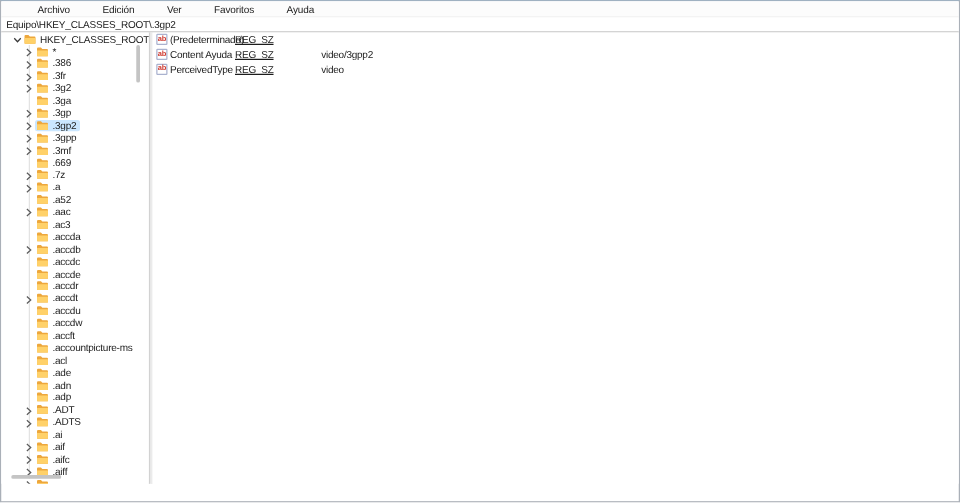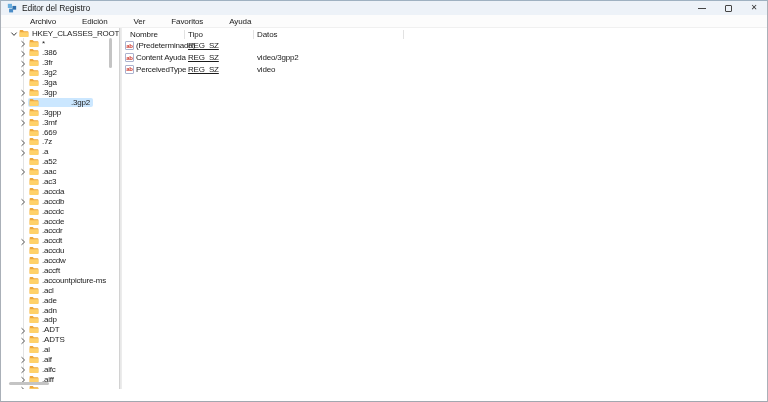--- a/index.html
+++ b/index.html
@@ -36,21 +36,21 @@
   .list-panel { position:relative; flex:1; background:#fff; overflow:hidden; }
 
   
   .tree-guide { position:absolute; left:22px; top:10px; height:347px; width:0;
                 border-left:1px solid #e3e3e3; pointer-events:none; }
   .t-row { position:relative; height:9.9px; display:flex; align-items:flex-end;
            padding-left:19px; font-size:8px; letter-spacing:-0.2px; color:#1c1c1c; white-space:nowrap; }
   .t-row.root { padding-left:9px; }
   .chev { width:8px; flex:none; display:flex; align-items:center; }
   .hl { display:flex; align-items:center; height:9.5px; padding:0 3px 0 1px; border-radius:2px; }
-  .hl.selected { background:#cbe7ff;gap:29px; }
+  .hl.selected { background:#cbe7ff; }
   .folder { width:10px; height:9px; flex:none; margin-right:3px; display:flex; }
   .t-label { line-height:9px; }
   .v-thumb { position:absolute; left:108px; top:10px; width:3px; height:30px; background:#c4c4c4; border-radius:2px; }
   .h-thumb { position:absolute; left:8px; bottom:4px; width:40px; height:3px; background:#c4c4c4; border-radius:2px; }
 
   
   .list-header { position:relative; height:12px; display:flex; align-items:center;
                  font-size:8px; letter-spacing:-0.1px; color:#1b1b1b; }
   .hdr-name { width:66px; padding-left:8px; }
   .hdr-type { width:69px; }
@@ -63,50 +63,32 @@
   .l-data { flex:1; }
   .ab-icon { width:9px; height:9px; flex:none; background:#fff; border:1px solid #aab2cf; border-radius:1px;
              color:#cf3a30; font-size:6px; font-weight:bold; line-height:1;
              display:flex; align-items:center; justify-content:center; }
 </style>
 </head>
 <body>
 
 <div class="window">
 
-  <div class="titlebar">
-    <span class="reg-icon">
-      <svg width="10" height="10" viewBox="0 0 12 12">
-        <rect x="1" y="1" width="5" height="5" fill="#6aaede"></rect>
-        <rect x="6.5" y="3.5" width="4.5" height="4.5" fill="#2f6fad"></rect>
-        <rect x="2.5" y="6.8" width="4.8" height="4.5" fill="#4a8cc7"></rect>
-      </svg>
-    </span>
-    <span class="title-text">Editor del Registro</span>
-    <div class="controls">
-      <div class="ctrl-btn">
-          <span class="glyph-min"></span>
-        </div>
-      <div class="ctrl-btn">
-          <span class="glyph-max"></span>
-        </div>
-      <div class="ctrl-btn">
-          <span class="glyph-close">✕</span>
-        </div>
-    </div>
-  </div>
 
   <div class="menubar">
       <span class="menu-item">Archivo</span>
       <span class="menu-item">Edición</span>
       <span class="menu-item">Ver</span>
       <span class="menu-item">Favoritos</span>
       <span class="menu-item">Ayuda</span>
     </div>
 
+  <div class="addressbar">
+    <span class="address-text">Equipo\HKEY_CLASSES_ROOT\.3gp2</span>
+  </div>
 
   <div class="content">
     <div class="tree-panel">
       <div class="tree-guide"></div>
       <div id="tree-rows">
           <div class="t-row root">
             <span class="chev">
               <svg width="8" height="8" viewBox="0 0 8 8">
                 <path d="M1.4 2.6 L4 5.4 L6.6 2.6" fill="none" stroke="#3a3a3a" stroke-width="1"></path>
               </svg>
@@ -627,28 +609,20 @@
                 </svg>
               </span>
             </span>
           </div>
         </div>
       <div class="v-thumb"></div>
       <div class="h-thumb"></div>
     </div>
     <div class="splitter"></div>
     <div class="list-panel">
-      <div class="list-header">
-        <span class="hdr-name">Nombre</span>
-        <span class="hdr-type">Tipo</span>
-        <span class="hdr-data">Datos</span>
-        <span class="hdr-sep sep-1"></span>
-        <span class="hdr-sep sep-2"></span>
-        <span class="hdr-sep sep-3"></span>
-      </div>
       <div id="list-rows">
           <div class="l-row">
             <span class="l-name">
               <span class="ab-icon">ab</span>
               <span>(Predeterminado)</span>
             </span>
             <span class="l-type">REG_SZ</span>
           </div>
           <div class="l-row">
             <span class="l-name">

